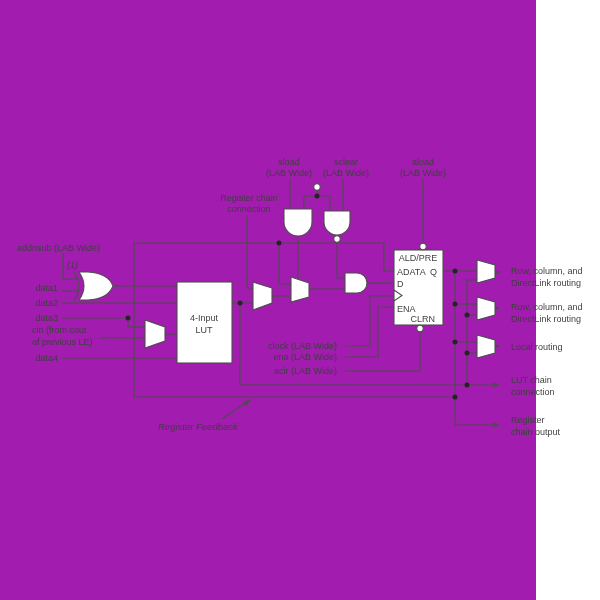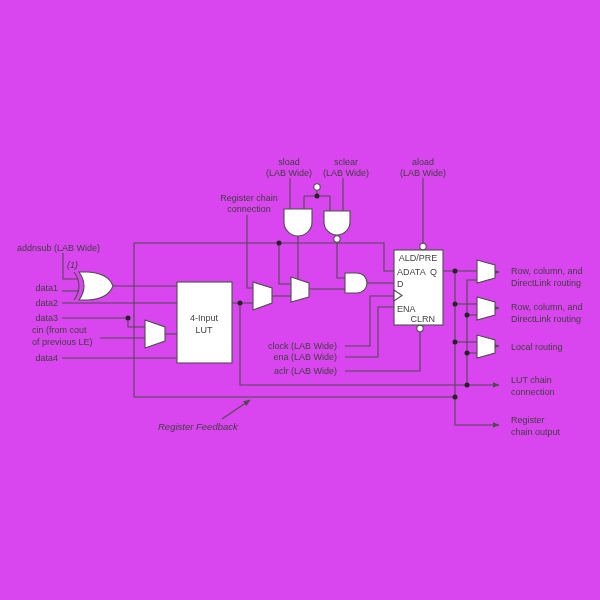--- a/index.html
+++ b/index.html
@@ -1,16 +1,16 @@
 <!DOCTYPE html>
 <html style="--wire: #4d4d4d; --text: #3f3f3f; --dot: #242424; --background: #ffffff;"><head>
 <meta charset="utf-8">
 <style>
   html,body{margin:0;padding:0;background:#ffffff;}
-  .canvas{width:600px;height:600px;position:relative;background:#d946ef;}
+  .canvas{width:536px;height:600px;position:relative;background:#a21caf;}
   svg{font-family:"Liberation Sans",sans-serif;}
   .wire{fill:none;stroke:var(--wire,#4d4d4d);stroke-width:1.1;}
   .shape{fill:#ffffff;stroke:var(--wire,#4d4d4d);stroke-width:1.1;}
   .dot{fill:var(--dot,#242424);stroke:none;}
   .lbl{fill:var(--text,#3f3f3f);font-size:9px;}
   .it{font-style:italic;}
   .big{font-size:9.5px;}
 </style>
 </head>
 <body>

